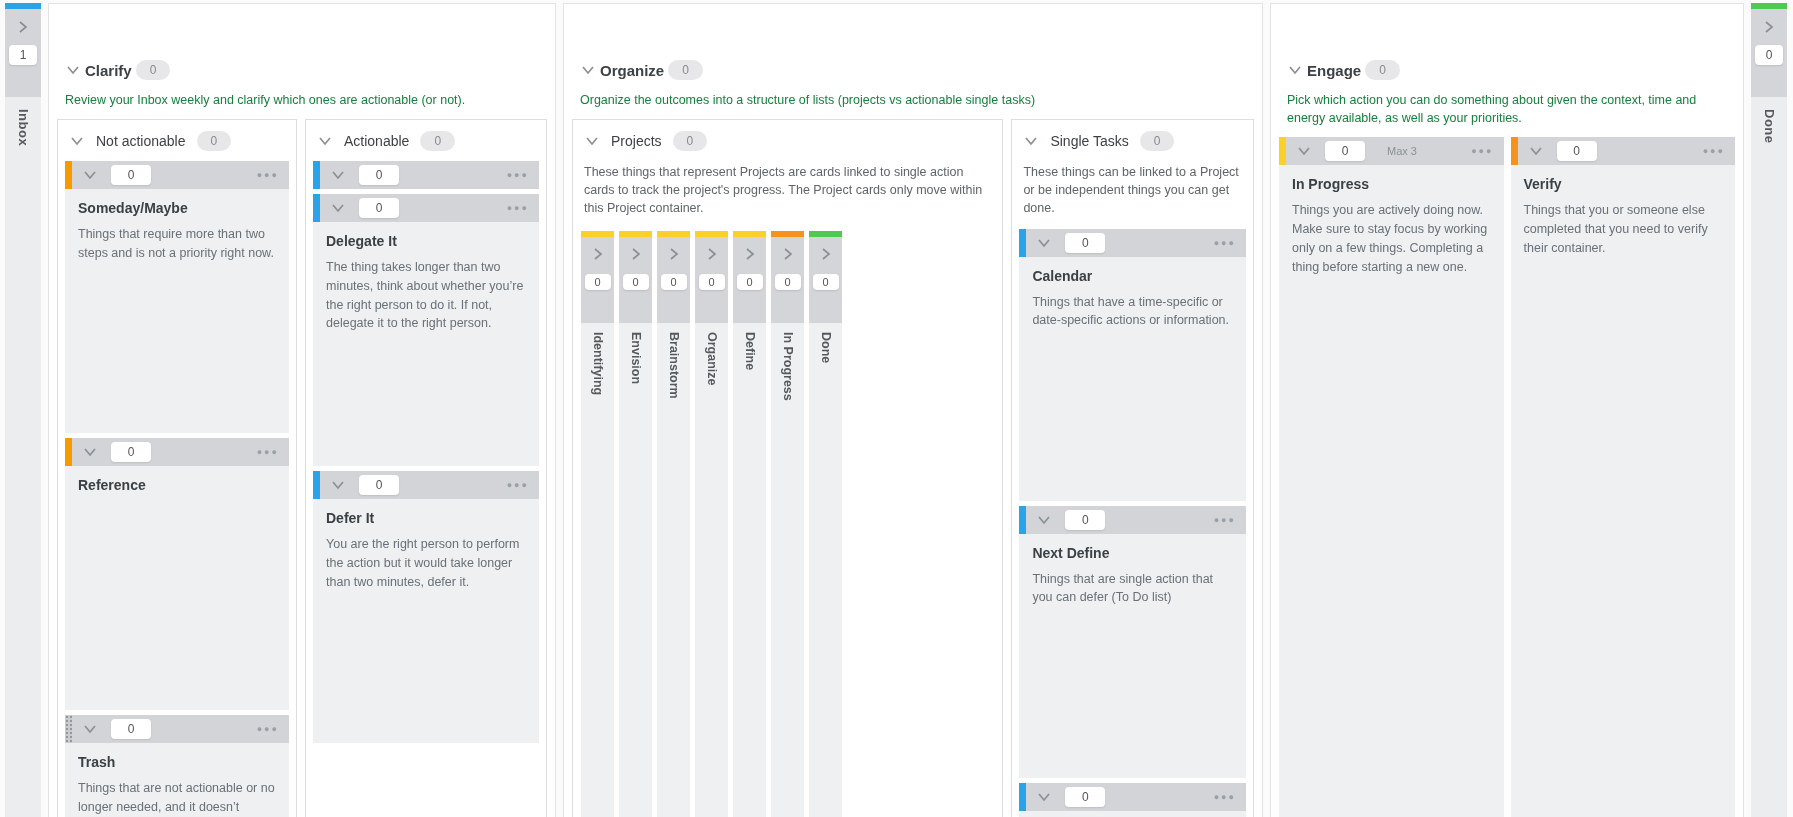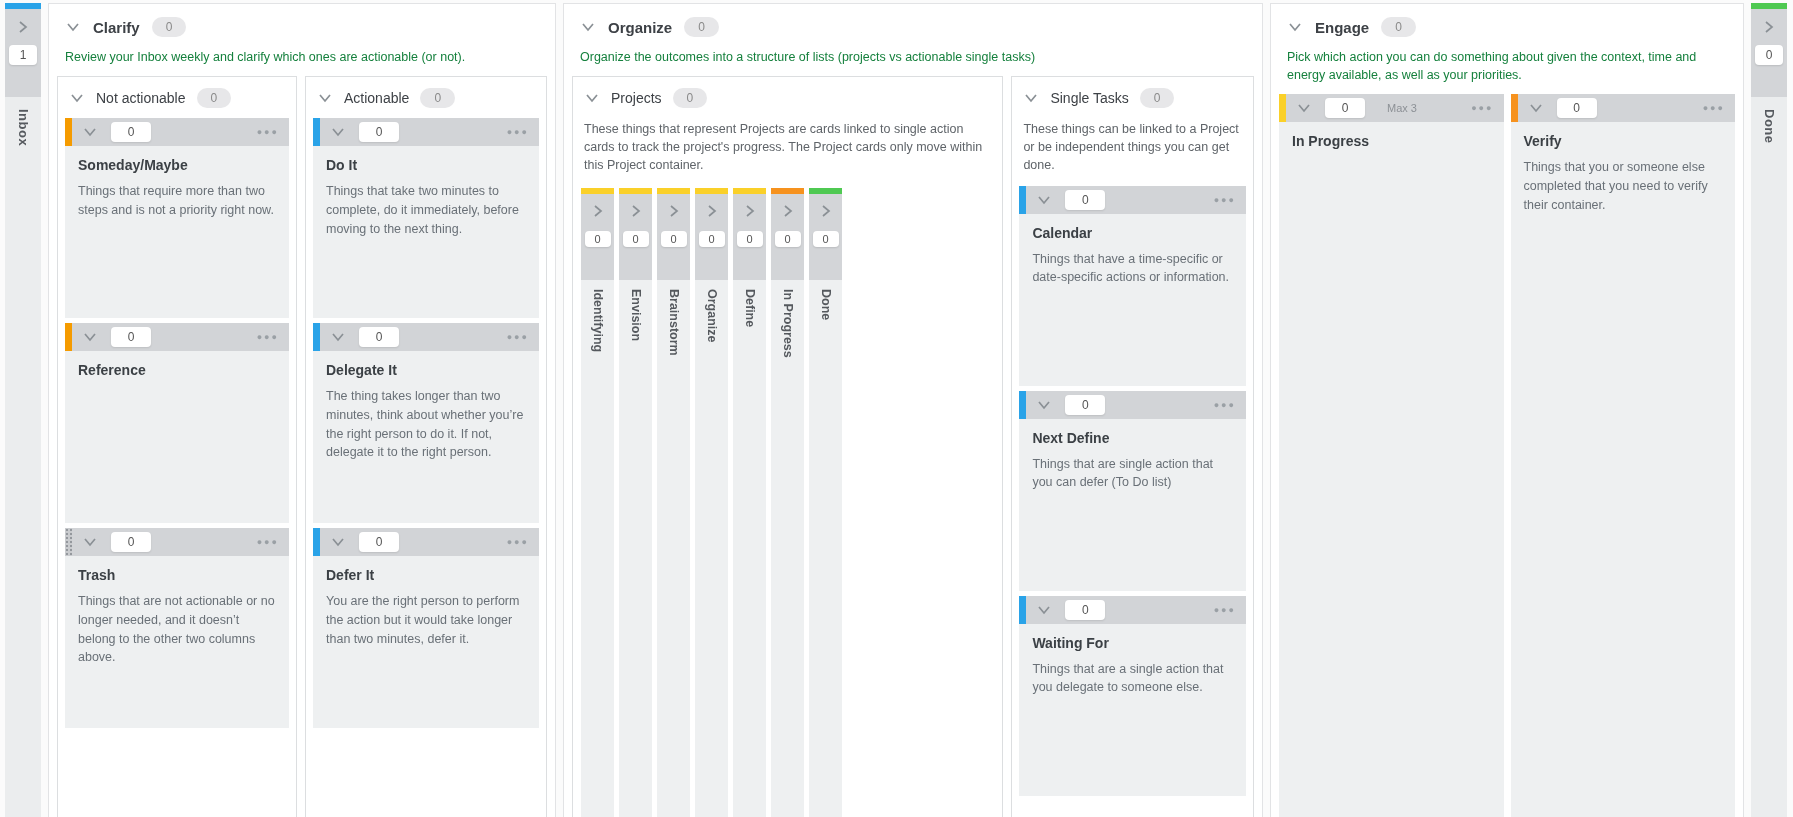--- a/index.html
+++ b/index.html
@@ -22,21 +22,21 @@
   .chev { width: 16px; height: 16px; color: #8a9095; flex: 0 0 auto; cursor: pointer; }
   .chev svg { display: block; width: 100%; height: 100%; }
   .chev-right { transform: rotate(-90deg); }
 
   
   .section { background: #fff; border: 1px solid #e2e3e5; height: 990px; padding: 8px; flex: 0 0 auto;
              display: flex; flex-direction: column; }
   .sec-clarify { width: 508px; }
   .sec-organize { width: 700px; }
   .sec-engage { width: 474px; }
-  .section-head { display: flex; align-items: center; gap: 12px; padding: 5px 8px 2px; }
+  .section-head { display: flex; align-items: center; gap: 4px; padding: 5px 8px 2px; margin-top: 43px; }
   .section-title { font-weight: bold; font-size: 15px; color: #3d4146; }
   .badge-gray { background: #e7e7e9; border-radius: 10px; padding: 3px 14px; font-size: 12px; color: #8a8a8a; }
   .section-desc { font-size: 12.5px; color: #15803d; padding: 9px 8px 10px; line-height: 1.45; }
 
   .columns { display: flex; gap: 8px; flex: 1; min-height: 0; }
 
   
   .subcol { border: 1px solid #dcdee0; background: #fff; padding: 7px; display: flex; flex-direction: column; gap: 5px; }
   .subcol-head { display: flex; align-items: center; gap: 11px; padding: 4px 4px 5px; }
   .subcol-title { font-weight: normal; font-size: 14px; color: #3d4146; }
@@ -54,21 +54,21 @@
   .bar-dorange { background: #f6921e; }
   .bar-green { background: #4fc952; }
   .bar-dotted { background-color: #c9cbce;
                 background-image: radial-gradient(#94989d 1px, transparent 1.4px);
                 background-size: 4px 4px; }
   .card-head .chev { margin-left: 10px; }
   .card-count { background: #fff; border-radius: 4px; min-width: 40px; text-align: center; font-size: 12px; color: #555;
                 padding: 3px 4px; margin-left: 13px; box-shadow: 0 1px 2px rgba(0,0,0,.1); }
   .card-max { font-size: 11px; color: #8d9196; margin-left: 22px; }
   .card-menu { margin-left: auto; margin-right: 10px; color: #9aa0a5; font-size: 9px; letter-spacing: 2px; cursor: pointer; }
-  .card-body { background: #eef0f1; padding: 11px 13px; height: 172px; }
+  .card-body { background: #eef0f1; padding: 11px 13px; height: 244px; }
   .card-title { font-weight: bold; font-size: 14px; color: #3b4045; }
   .card-desc { font-size: 12.5px; color: #697077; line-height: 1.5; margin-top: 9px; }
 
   
   .stages { display: flex; gap: 5px; flex: 1; min-height: 0; padding: 2px 1px 0; }
   .stage { width: 33px; display: flex; flex-direction: column; flex: 0 0 auto; }
   .stage-top { height: 6px; }
   .stage-head { background: #d3d5d8; height: 86px; display: flex; flex-direction: column; align-items: center; padding-top: 9px; gap: 12px; }
   .stage-count { background: #fff; border-radius: 4px; width: 26px; text-align: center; font-size: 11px; color: #555;
                  padding: 2px 0; box-shadow: 0 1px 2px rgba(0,0,0,.12); }
@@ -189,24 +189,20 @@
         <div class="card">
           <div class="card-head">
             <span class="card-bar bar-blue"></span>
             <span class="chev">
               <svg viewBox="0 0 16 16">
                   <path d="M3 5 L8 11 L13 5" fill="none" stroke="currentColor" stroke-width="1.7"></path>
                 </svg>
             </span>
             <span class="card-count">0</span>
             <span class="card-menu">●●●</span>
-          </div>
-          <div class="card-body">
-            <div class="card-title">Do It</div>
-            <div class="card-desc">Things that take two minutes to complete, do it immediately, before moving to the next thing.</div>
           </div>
         </div>
 
         <div class="card">
           <div class="card-head">
             <span class="card-bar bar-blue"></span>
             <span class="chev">
               <svg viewBox="0 0 16 16">
                   <path d="M3 5 L8 11 L13 5" fill="none" stroke="currentColor" stroke-width="1.7"></path>
                 </svg>
@@ -463,20 +459,21 @@
             <svg viewBox="0 0 16 16">
                 <path d="M3 5 L8 11 L13 5" fill="none" stroke="currentColor" stroke-width="1.7"></path>
               </svg>
           </span>
           <span class="card-count">0</span>
           <span class="card-max">Max 3</span>
           <span class="card-menu">●●●</span>
         </div>
         <div class="card-body">
           <div class="card-title">In Progress</div>
+          <div class="card-desc">Things you are actively doing now. Make sure to stay focus by working only on a few things. Completing a thing before starting a new one.</div>
         </div>
       </div>
 
       <div class="card">
         <div class="card-head">
           <span class="card-bar bar-dorange"></span>
           <span class="chev">
             <svg viewBox="0 0 16 16">
                 <path d="M3 5 L8 11 L13 5" fill="none" stroke="currentColor" stroke-width="1.7"></path>
               </svg>

